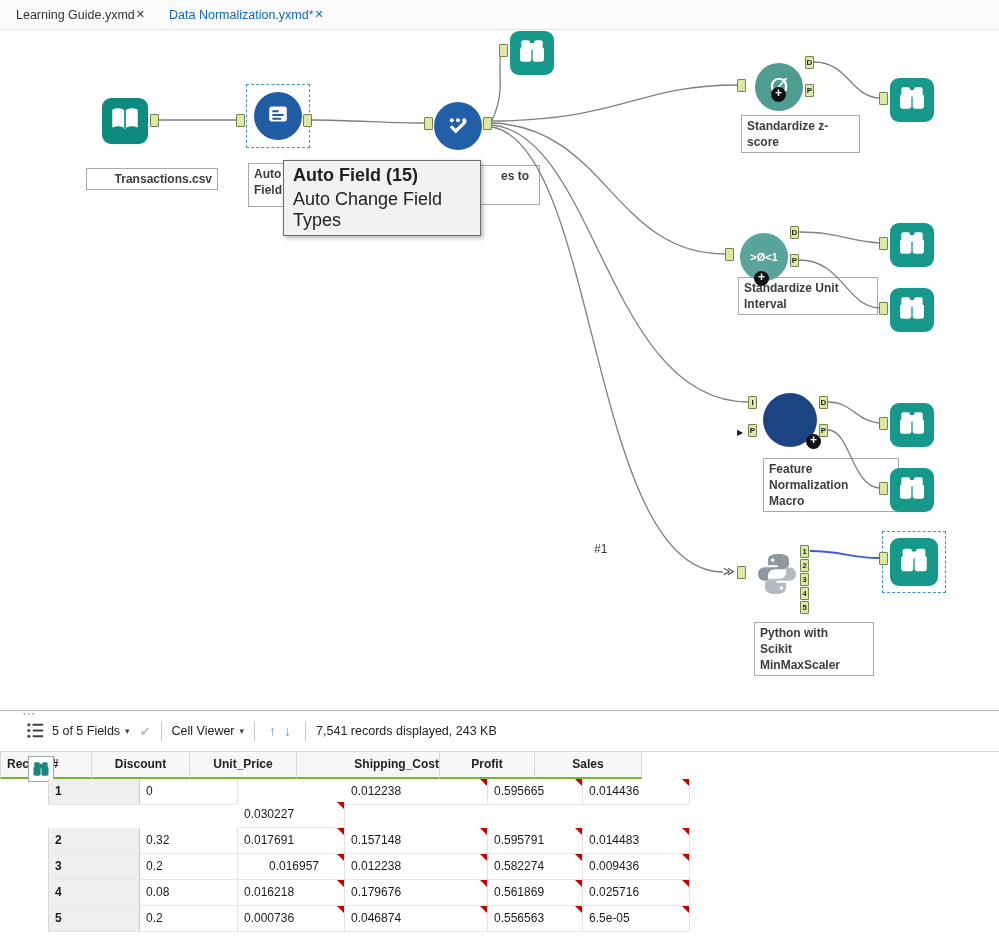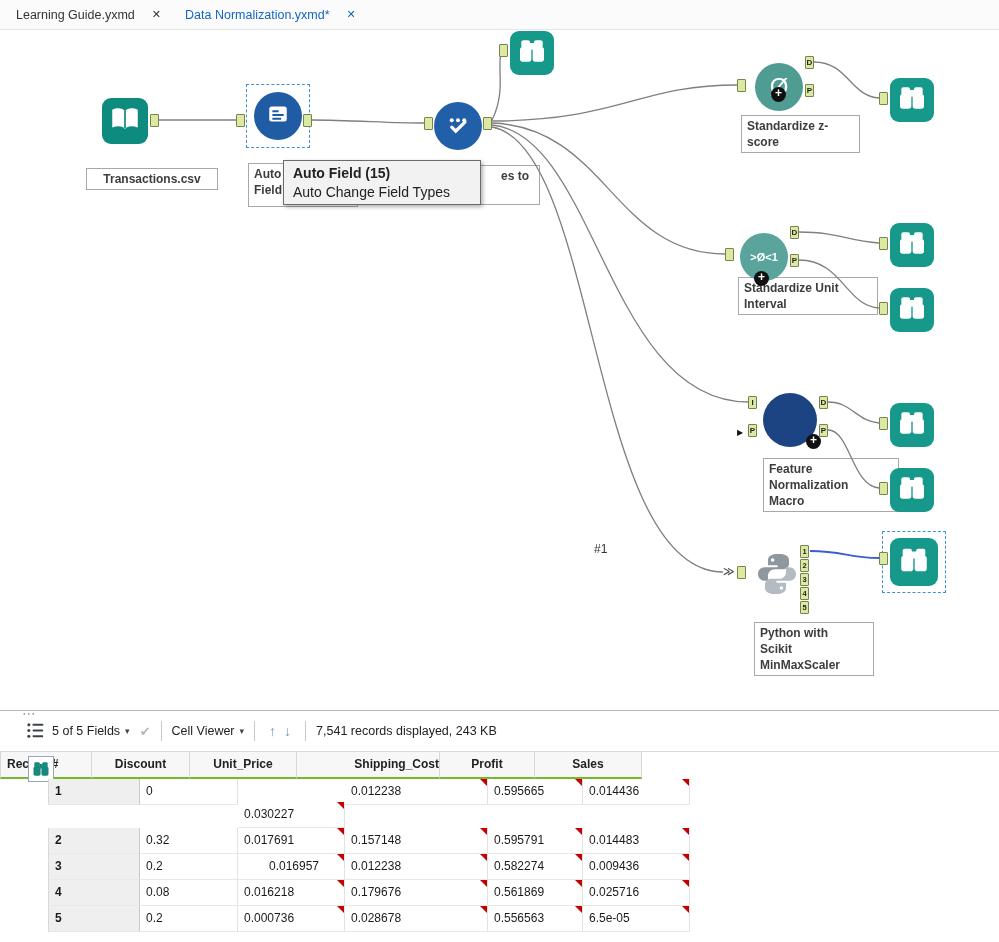--- a/index.html
+++ b/index.html
@@ -2,41 +2,41 @@
 <html><head>
 <meta charset="utf-8">
 <style>
   *{margin:0;padding:0;box-sizing:border-box;}
   html,body{width:999px;height:942px;overflow:hidden;background:#fff;
     font-family:"Liberation Sans","DejaVu Sans",sans-serif;}
 
   
   .tabbar{position:absolute;top:0;left:0;width:999px;height:30px;background:#fbfbfb;
     border-bottom:1px solid #e6e6e6;display:flex;align-items:stretch;padding-left:4px;}
-  .tab{display:flex;align-items:center;gap:17px;padding:12px 12px;font-size:12.5px;color:#333;}
+  .tab{display:flex;align-items:center;gap:1px;padding:12px 12px;font-size:12.5px;color:#333;}
   .tab.active{color:#1266c2;}
   .tab .close{font-size:11px;line-height:11px;}
 
   
   .canvas{position:absolute;top:30px;left:0;width:999px;height:680px;background:#fff;}
   .wires{position:absolute;left:0;top:0;width:999px;height:680px;z-index:9;}
   .tool-sq{position:absolute;width:44px;height:44px;border-radius:9px;background:#16988a;
     display:flex;align-items:center;justify-content:center;z-index:20;}
   .tool-circle{position:absolute;border-radius:50%;display:flex;align-items:center;
     justify-content:center;z-index:20;}
   .anchor{position:absolute;width:9px;height:13px;background:#dce9a3;border:1px solid #76834c;
     border-radius:1px;font-size:8px;font-weight:bold;color:#222;text-align:center;
     line-height:11px;z-index:21;}
   .anchor.num{font-size:7.5px;}
   .plus{position:absolute;width:15px;height:15px;border-radius:50%;background:#101010;color:#fff;
     font-size:12px;font-weight:bold;text-align:center;line-height:13px;z-index:23;}
   .annotation{position:absolute;background:#fff;border:1px solid #a8a8a8;color:#3d3d3d;
     font-size:12px;font-weight:bold;line-height:16px;padding:2px 5px;z-index:8;}
   .tooltip{position:absolute;background:#f2f2f2;border:1px solid #6a6a6a;
-    box-shadow:2px 2px 4px rgba(0,0,0,.3);padding:4px 9px;z-index:40;font-size:14px;color:#222;}
+    box-shadow:2px 2px 4px rgba(0,0,0,.3);padding:4px 9px;z-index:40;font-size:18px;color:#222;}
   .tooltip .t1{font-weight:bold;margin-bottom:3px;}
   .selbox{position:absolute;border:1px dashed #3f8fd4;z-index:5;background:transparent;}
   .conn-label{position:absolute;font-size:12px;color:#333;z-index:10;}
   .glyph-white{color:#fff;}
   .macro-gear{position:absolute;font-size:11px;color:#555;z-index:21;font-weight:bold;}
   .ptr{position:absolute;font-size:8px;color:#111;z-index:21;}
 
   
   .results{position:absolute;top:710px;left:0;width:999px;height:232px;background:#fff;
     border-top:1px solid #b0bac4;}
@@ -103,21 +103,21 @@
 
   <div class="tool-sq" style="left:102px;top:68px;width:46px;height:46px;background:#0d8b7e;">
     <span>
       <svg viewBox="0 0 24 24" width="34" height="34">
         <path fill="#fff" d="M3 5.5 C7 3.5 10.5 4.5 12 6.5 C13.5 4.5 17 3.5 21 5.5 V18 C17 16.5 13.5 17 12 19 C10.5 17 7 16.5 3 18 Z"></path>
         <rect x="11.4" y="6.2" width="1.2" height="12.2" fill="#0d8b7e"></rect>
       </svg>
     </span>
   </div>
   <div class="anchor" style="left:150px;top:84px;"></div>
-  <div class="annotation" style="left:86px;top:138px;width:132px;text-align:center;">Transactions.csv</div>
+  <div class="annotation" style="left:86px;top:138px;width:132px;text-align:right;">Transactions.csv</div>
 
   <div class="selbox" style="left:246px;top:54px;width:64px;height:64px;"></div>
   <div class="tool-circle" style="left:254px;top:62px;width:48px;height:48px;background:#1f5ca4;">
     <span>
       <svg viewBox="0 0 24 24" width="30" height="30">
         <rect x="5" y="6" width="14" height="12" rx="2" fill="#fff"></rect>
         <rect x="7.5" y="9" width="5" height="1.6" fill="#1f5ca4"></rect>
         <rect x="7.5" y="12" width="9" height="1.6" fill="#1f5ca4"></rect>
         <rect x="7.5" y="15" width="7" height="1.6" fill="#1f5ca4"></rect>
       </svg>
@@ -390,19 +390,19 @@
           <div class="td" style="width: 98px;">0.08</div>
           <div class="td flag" style="width: 107px;">0.016218</div>
           <div class="td flag" style="width: 143px;">0.179676</div>
           <div class="td flag" style="width: 95px;">0.561869</div>
           <div class="td flag" style="width: 107px;">0.025716</div>
         </div>
         <div class="tr">
           <div class="td rownum" style="width: 92px;">5</div>
           <div class="td" style="width: 98px;">0.2</div>
           <div class="td flag" style="width: 107px;">0.000736</div>
-          <div class="td flag" style="width: 143px;">0.028678</div>
+          <div class="td flag" style="width: 143px;">0.046874</div>
           <div class="td flag" style="width: 95px;">0.556563</div>
           <div class="td flag" style="width: 107px;">6.5e-05</div>
         </div>
       </div>
   </div>
 </div>
 
 </body></html>

